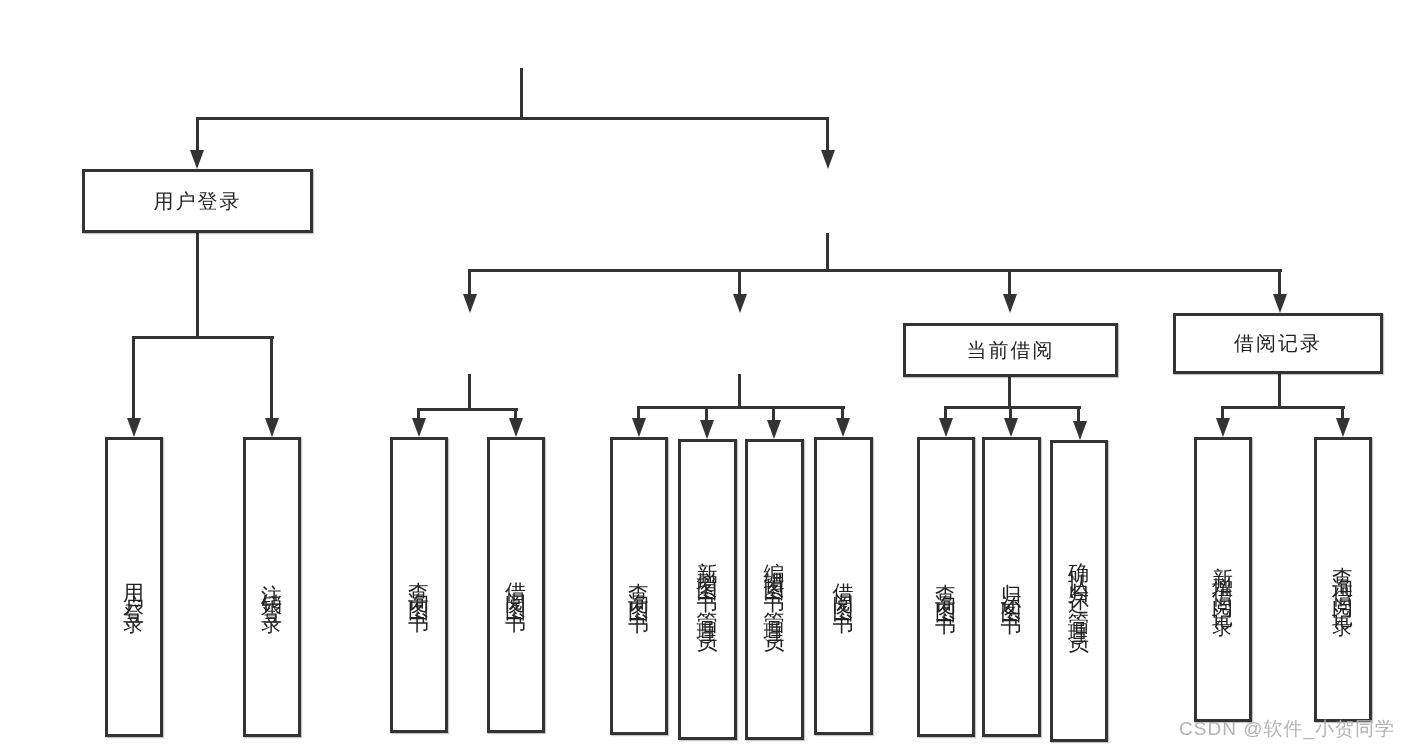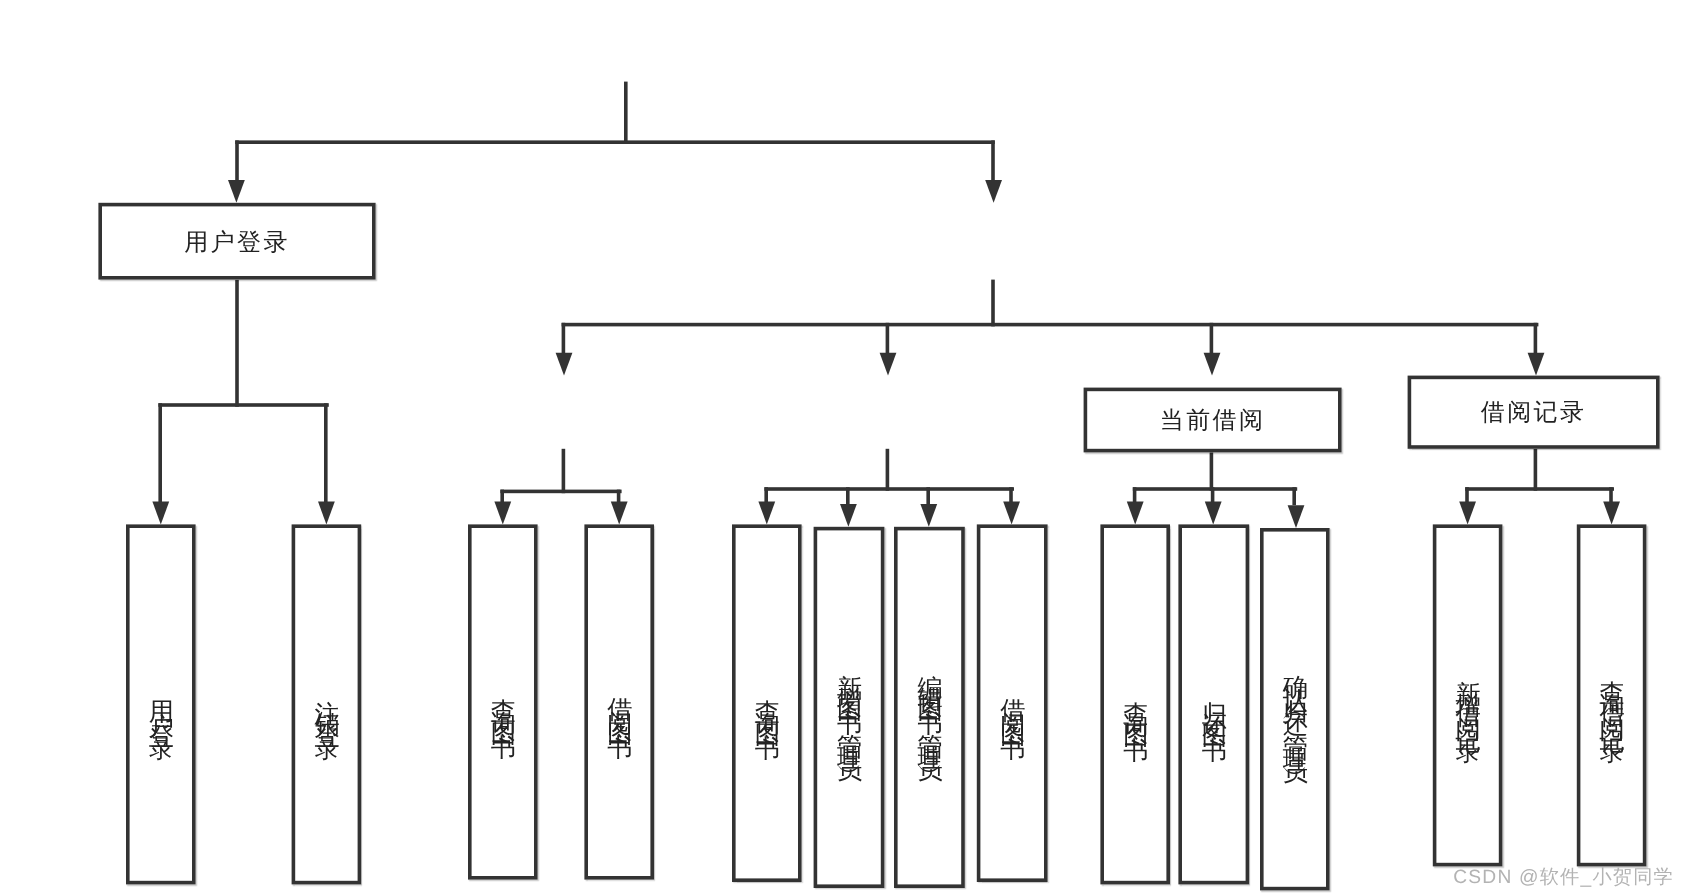--- a/index.html
+++ b/index.html
@@ -51,21 +51,21 @@
     width: 0;
     height: 0;
     border-left: 7px solid transparent;
     border-right: 7px solid transparent;
     border-top: 19px solid var(--line);
   }
   .watermark {
     position: absolute;
     right: 10px;
     bottom: 5px;
-    font-size: 16px;
+    font-size: 19px;
     color: var(--watermark);
     letter-spacing: 1px;
     z-index: 10;
   }
 </style>
 </head>
 <body>
 
 <div id="canvas">
   <div class="watermark">CSDN @软件_小贺同学</div>

